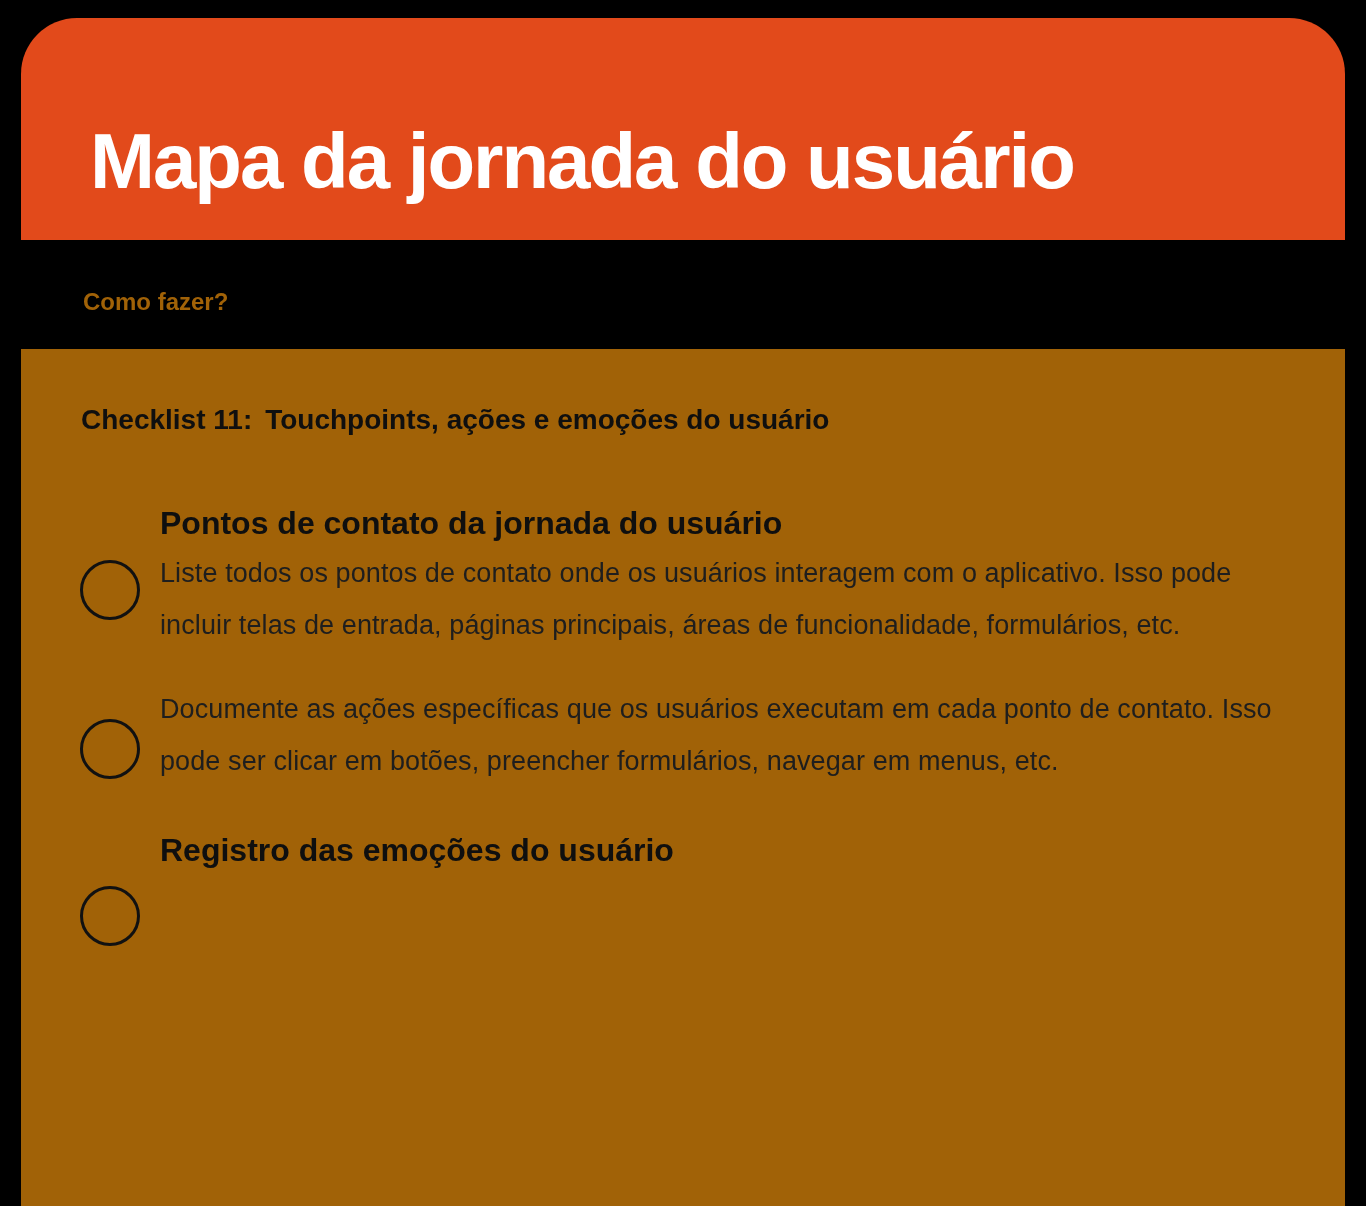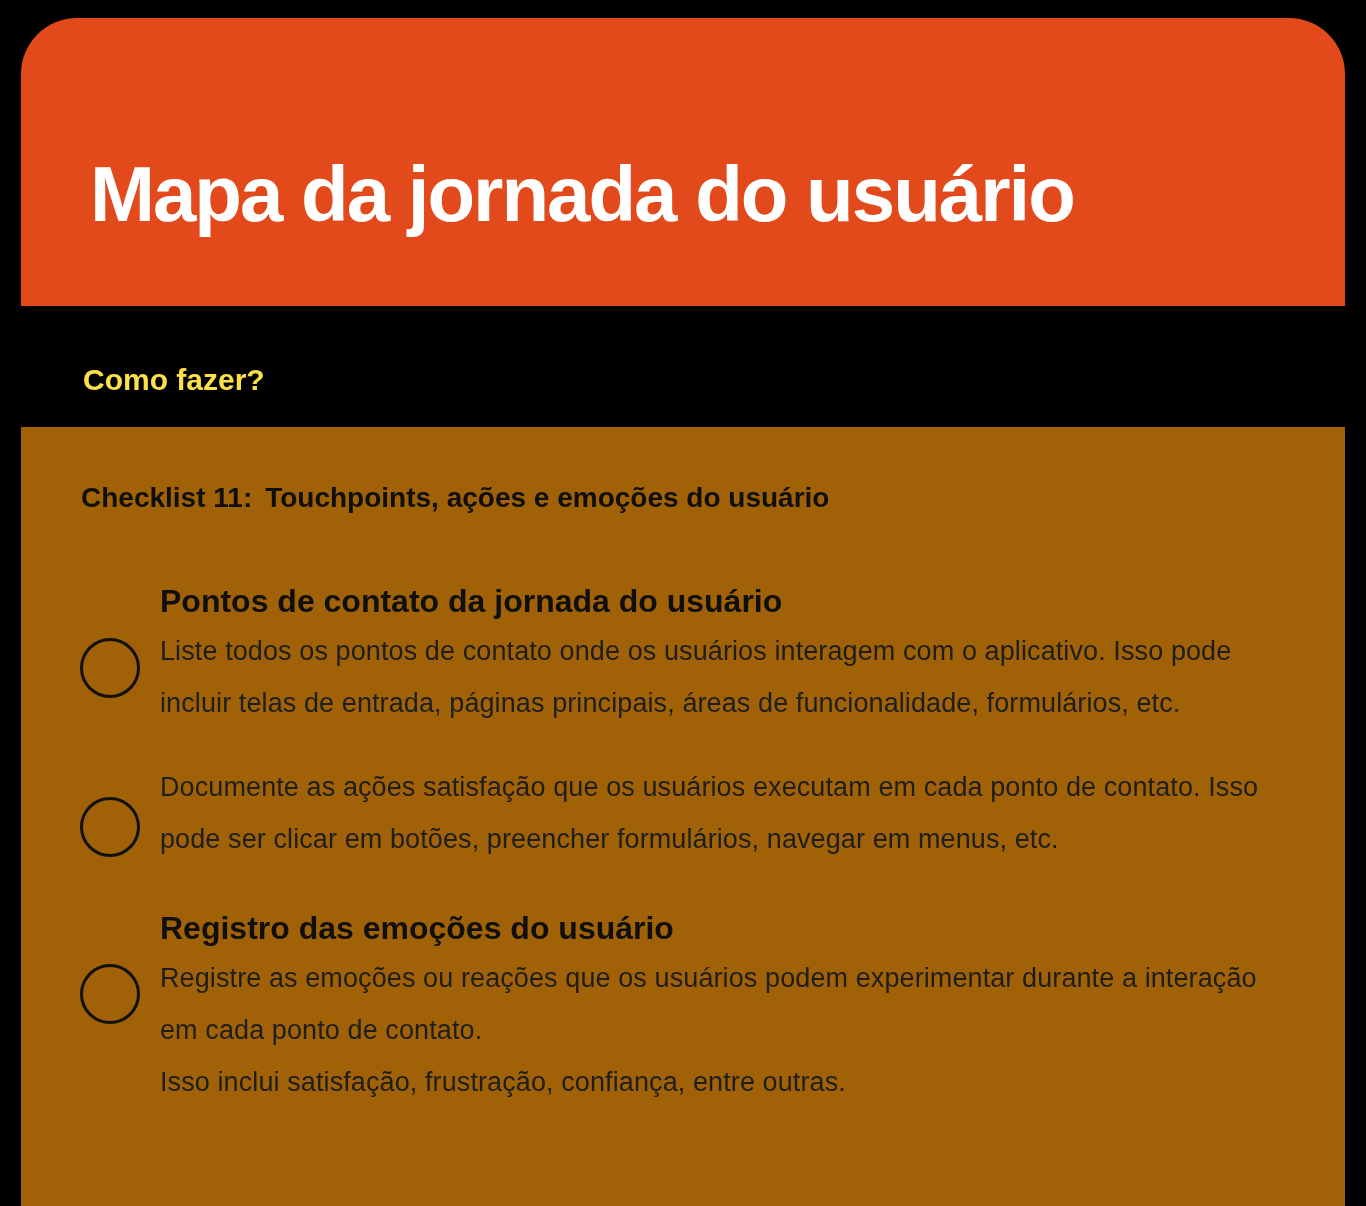--- a/index.html
+++ b/index.html
@@ -6,41 +6,41 @@
   html, body { width: 1366px; height: 1206px; }
   body {
     background: #000000;
     font-family: "Liberation Sans", sans-serif;
     overflow: hidden;
   }
 
   
   .header {
     margin: 18px 21px 0 21px;
-    height: 288px;
+    height: 222px;
     background: #E24A1B;
     border-radius: 56px 56px 0 0;
     padding: 55px 40px 0 69px;
     display: flex;
     align-items: center;
   }
   .header h1 {
     color: #FFFFFF;
     font-size: 78px;
     font-weight: 700;
     letter-spacing: -2px;
     line-height: 1.05;
     padding-top: 10px;
   }
 
   
   .section-label {
-    margin: 56px 0 0 83px;
-    color: #fde047;
-    font-size: 30px;
+    margin: 44px 0 0 83px;
+    color: #a16207;
+    font-size: 24px;
     font-weight: 700;
     line-height: 36px;
   }
 
   
   .panel {
     margin: 29px 21px 3px 21px;
     height: 860px;
     background: #a16207;
     padding: 54px 70px 0 60px;
@@ -112,23 +112,21 @@
   </div>
 
   <div class="item item-1">
     <div class="checkbox-circle"></div>
     <div class="item-heading">Pontos de contato da jornada do usuário</div>
     <div class="item-body">Liste todos os pontos de contato onde os usuários interagem com o aplicativo. Isso pode incluir telas de entrada, páginas principais, áreas de funcionalidade, formulários, etc.</div>
   </div>
 
   <div class="item item-2">
     <div class="checkbox-circle"></div>
-    <div class="item-body">Documente as ações satisfação que os usuários executam em cada ponto de contato. Isso pode ser clicar em botões, preencher formulários, navegar em menus, etc.</div>
+    <div class="item-body">Documente as ações específicas que os usuários executam em cada ponto de contato. Isso pode ser clicar em botões, preencher formulários, navegar em menus, etc.</div>
   </div>
 
   <div class="item item-3">
     <div class="checkbox-circle"></div>
     <div class="item-heading">Registro das emoções do usuário</div>
-    <div class="item-body">Registre as emoções ou reações que os usuários podem experimentar durante a interação em cada ponto de contato.
-Isso inclui satisfação, frustração, confiança, entre outras.</div>
   </div>
 
 </div>
 
 </body></html>

